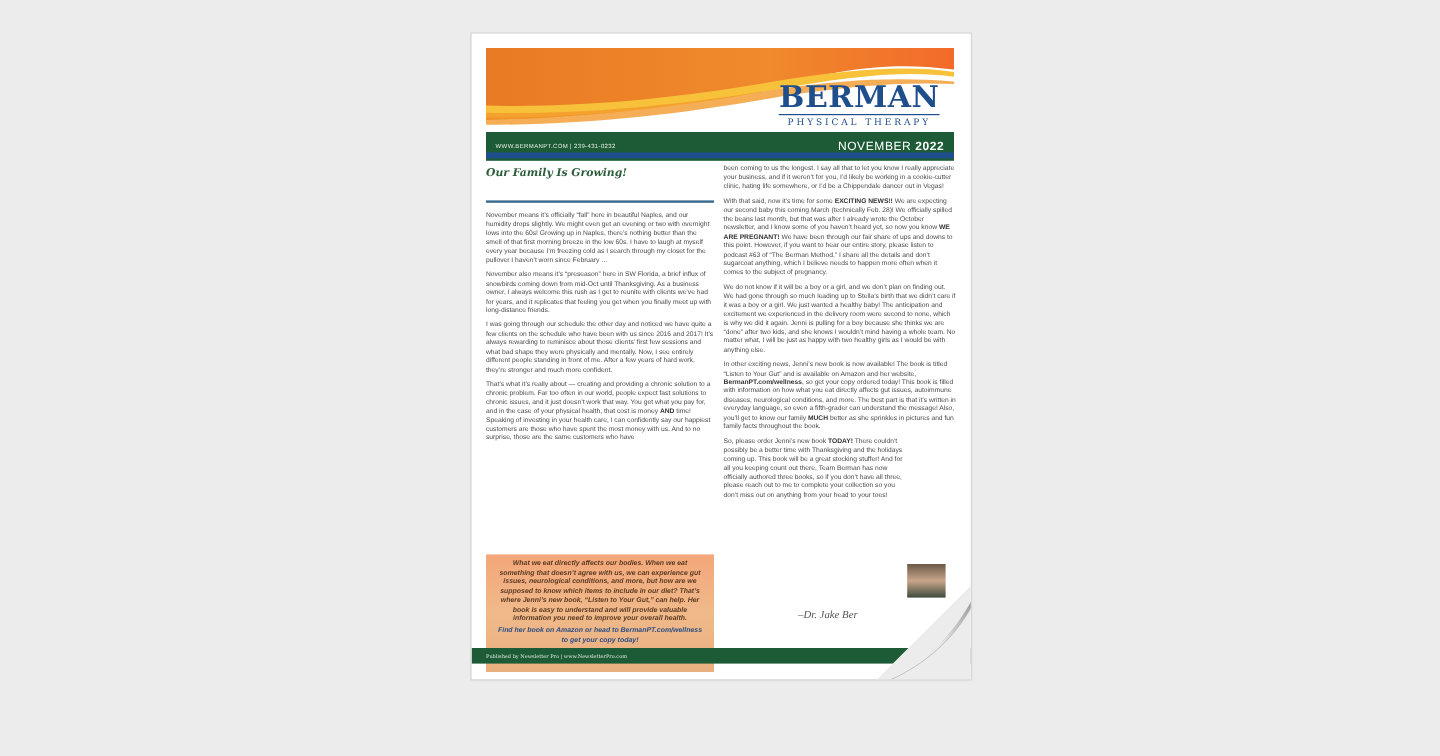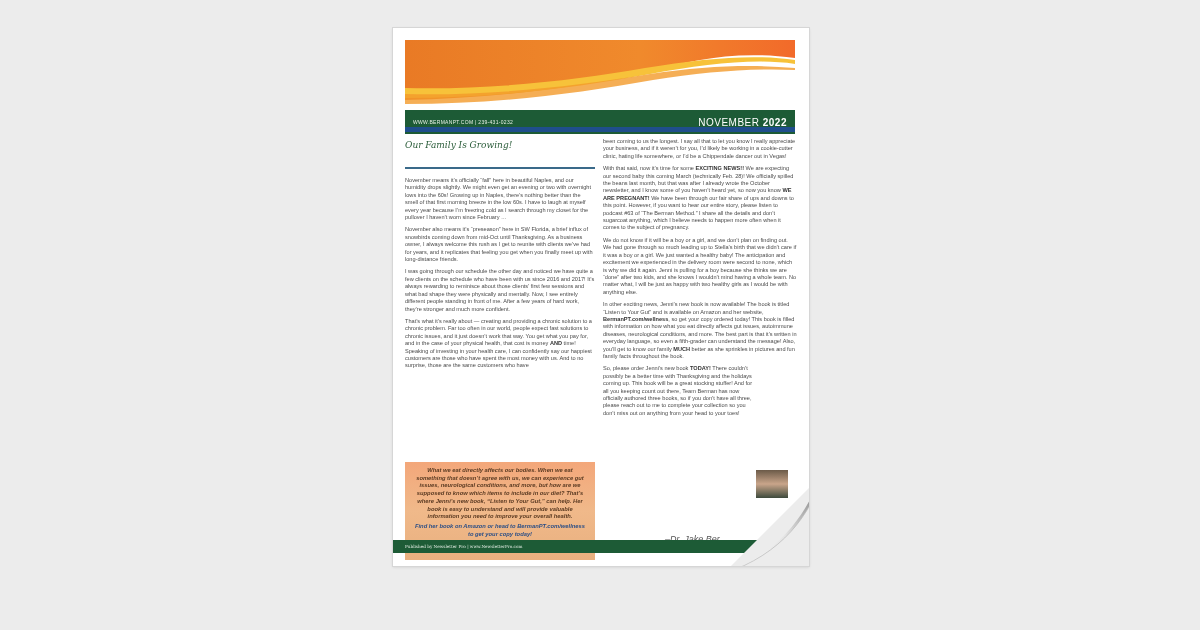--- a/index.html
+++ b/index.html
@@ -43,41 +43,41 @@
     position:absolute; left:12px; top:99px; width:390px; height:5px; background:#1f4e8c;
   }
   .col { position:absolute; top:110px; width:190px; font-size:5.6px; line-height:7.4px; color:#4a4a4a; }
   .col p { margin:0 0 5px 0; }
   .col-left { left:12px; }
   .col-right { left:210px; width:194px; }
   .headline {
     color:#e8743a; font-weight:bold; font-size:13.5px; line-height:16px; margin:0;
   }
   .subhead {
-    font-family:"DejaVu Serif", serif; font-style:italic; font-weight:normal;
+    font-family:"DejaVu Serif", serif; font-style:italic; font-weight:bold;
     color:#2b5d3a; font-size:9px; line-height:12px; margin:1px 0 16px 0;
   }
   .rule { height:2px; background:#3a6a8a; margin:0 0 8px 0; }
   .callout {
     position:absolute; left:12px; top:434px; width:190px; height:98px;
     background:linear-gradient(180deg,#f3a77a 0%,#f0b98a 50%,#e9b07f 100%);
     box-sizing:border-box; padding:5px 8px; text-align:center;
     font-style:italic; font-weight:bold; font-size:5.8px; line-height:7.7px; color:#5a3a22;
   }
   .callout .cta { color:#2c4f86; margin-top:2px; }
   .footer {
     position:absolute; left:0; top:512px; width:416px; height:13px;
     background:#1d5b36; display:flex; align-items:center; justify-content:space-between;
     padding:0 12px; box-sizing:border-box;
   }
   .footer .pub { font-family:"DejaVu Serif", serif; color:#e3ece2; font-size:4.2px; }
   .footer .num { font-family:"DejaVu Serif", serif; color:#e3ece2; font-size:6px; margin-right:14px; }
   .signature {
-    position:absolute; left:272px; top:506px;
-    font-family:Liberation Sans, sans-serif; font-style:italic; font-size:9px; color:#555;
+    position:absolute; left:272px; top:479px;
+    font-family:Liberation Serif, serif; font-style:italic; font-size:9px; color:#555;
   }
   .photo {
     position:absolute; left:363px; top:442px; width:32px; height:28px;
     background:linear-gradient(180deg,#6b5a48 0%,#c9a58a 50%,#3d4a3c 100%);
   }
   .curl {
     position:absolute; left:330px; top:446px; width:100px; height:100px;
   }
   b { color:#333; }
 </style>
@@ -92,20 +92,24 @@
         <linearGradient id="og" x1="0" y1="0" x2="1" y2="0">
           <stop offset="0" stop-color="#e97a25"></stop>
           <stop offset="0.6" stop-color="#f08a2c"></stop>
           <stop offset="1" stop-color="#f26a2a"></stop>
         </linearGradient>
       </defs>
       <path d="M0,0 H390 V18 C330,10 290,20 240,32 C170,48 90,58 0,60 Z" fill="url(#og)"></path>
       <path d="M0,48 C90,50 170,40 240,28 C300,18 350,14 390,20 V24 C350,18 300,24 245,34 C170,48 90,58 0,58 Z" fill="#f7c23a"></path>
       <path d="M0,54 C90,56 170,46 245,34 C300,26 345,24 390,28 V30 C345,28 300,32 248,40 C170,54 90,64 0,64 Z" fill="#f39a2a" opacity="0.8"></path>
     </svg>
+    <div class="logo">
+      <div class="logo-name">BERMAN</div>
+      <div class="logo-sub">PHYSICAL THERAPY</div>
+    </div>
   </div>
 
   <div class="greenbar">
     <span class="site">WWW.BERMANPT.COM | 239-431-0232</span>
     <span class="issue">
       <span>NOVEMBER</span>
       <b style="color:#fff">2022</b>
     </span>
   </div>
   <div class="bluebar"></div>

